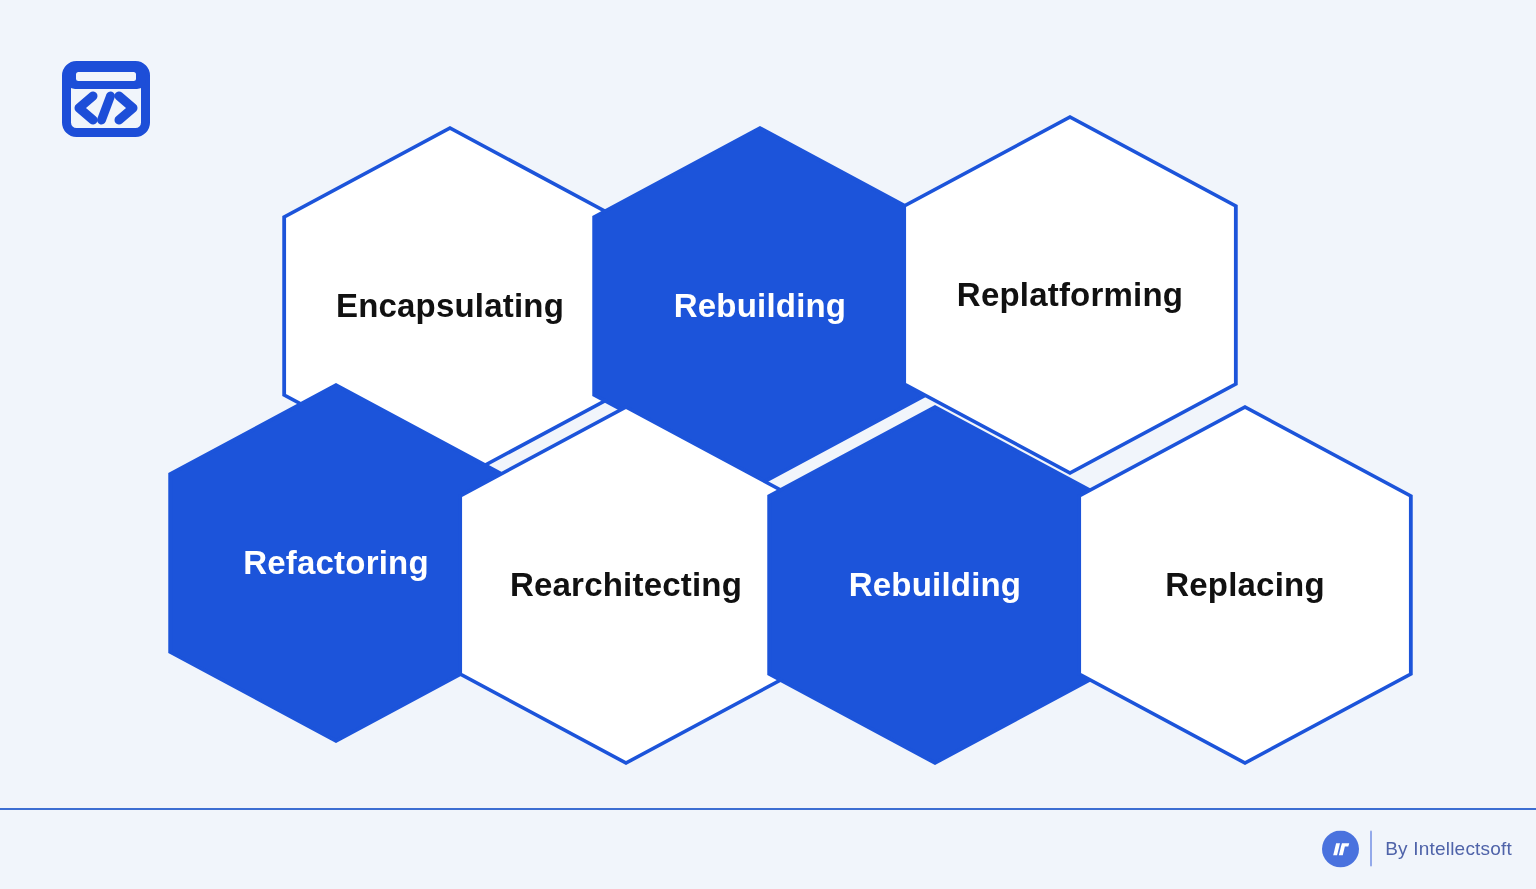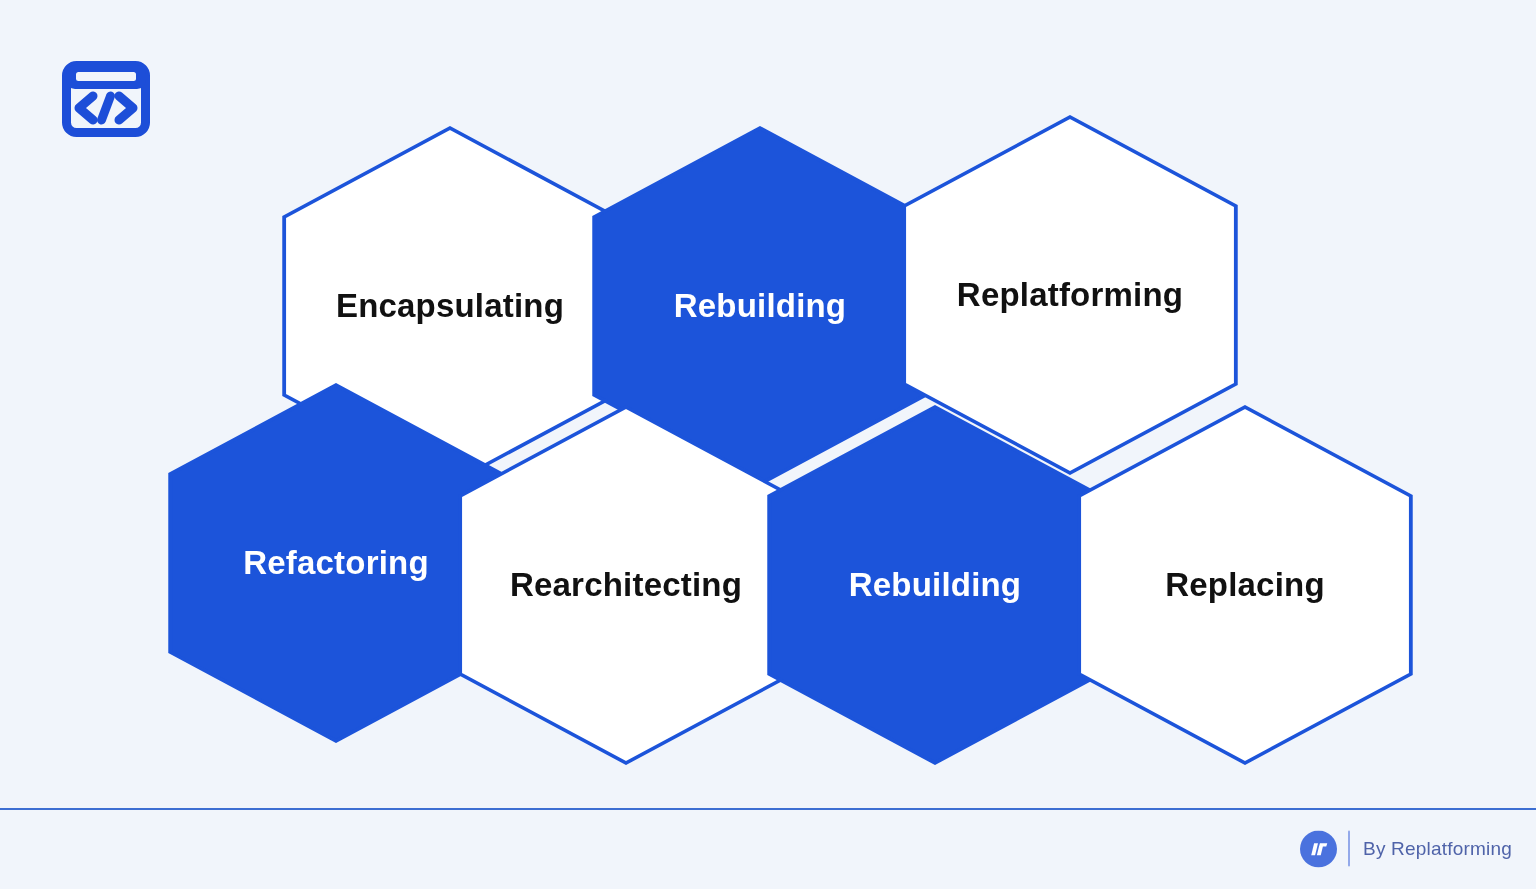--- a/index.html
+++ b/index.html
@@ -138,15 +138,15 @@
 
 <div class="footer">
   <div class="footer-rule"></div>
   <div class="footer-brand">
     <svg class="logo-circle" viewBox="0 0 38 38" aria-hidden="true">
       <circle cx="19" cy="19" r="19" fill="var(--logo-circle)"></circle>
       <path d="M14.5 13 L18.5 13 L15.5 25.5 L11.5 25.5 Z" fill="#ffffff"></path>
       <path d="M20.5 13 L28 13 L27 16.5 L23.5 16.5 L21.3 25.5 L17.3 25.5 L19.5 16.5 Z" fill="#ffffff"></path>
     </svg>
     <div class="footer-sep"></div>
-    <span class="footer-text">By Replatforming</span>
+    <span class="footer-text">By Intellectsoft</span>
   </div>
 </div>
 
 </body></html>

